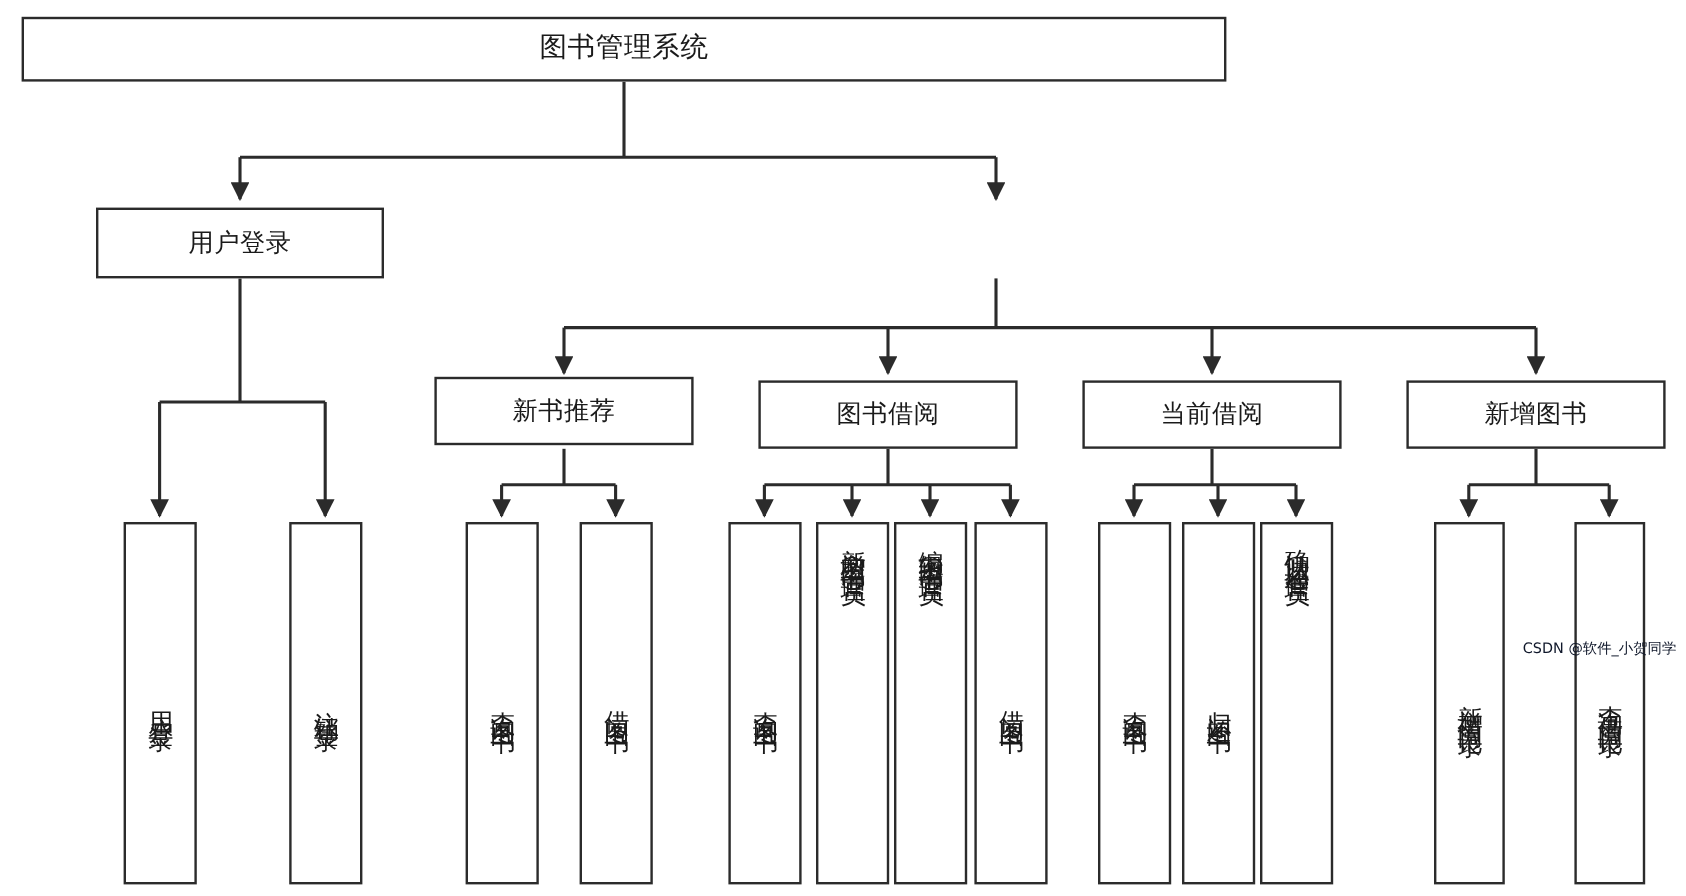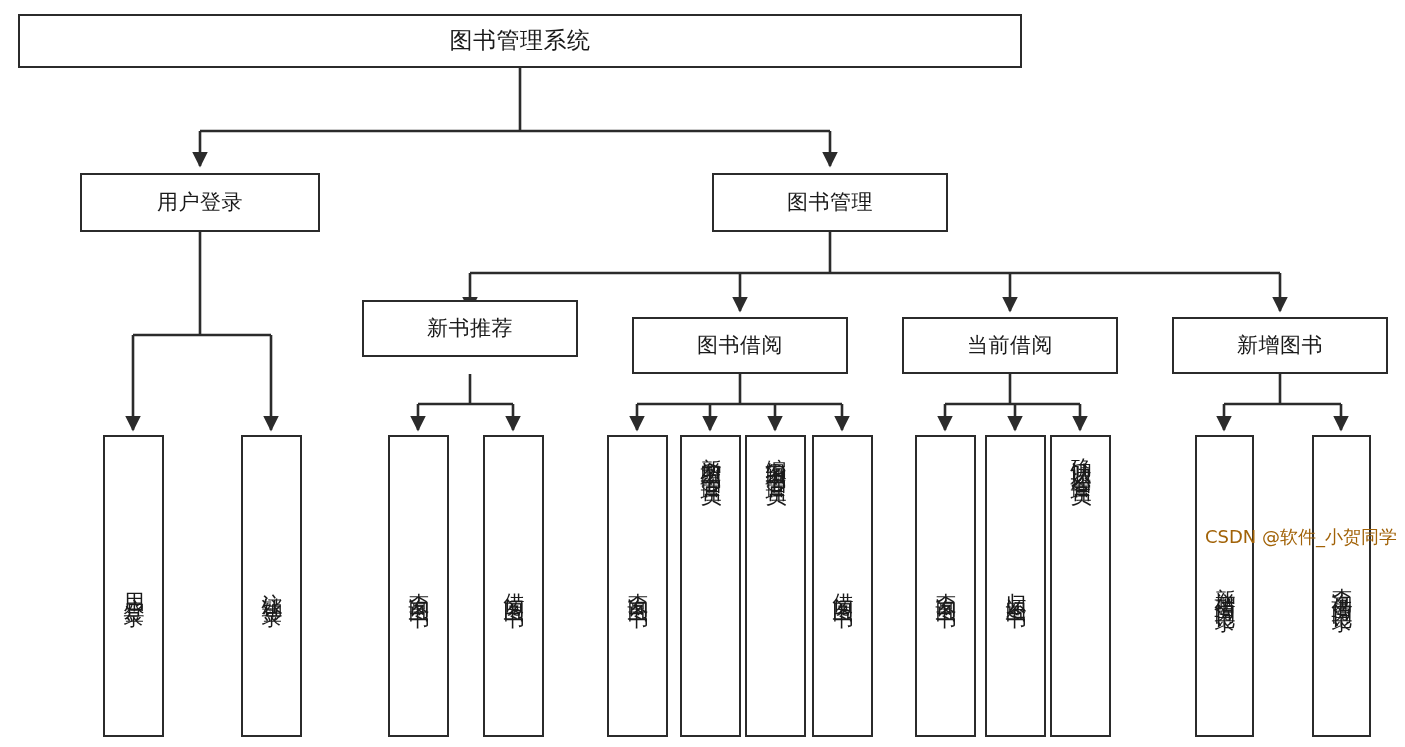--- a/index.html
+++ b/index.html
@@ -66,22 +66,22 @@
     align-items: center;
     padding-top: 0;
   }
   #root-node .label {
     font-size: 23px;
   }
   #watermark {
     position: absolute;
     right: 8px;
     bottom: 4px;
-    font-size: 18px;
-    color: #a16207;
+    font-size: 12px;
+    color: #0f172a;
     white-space: nowrap;
     user-select: none;
   }
 </style>
 </head>
 <body>
 
 <div id="diagram-root">
 
   <svg class="edges" viewBox="0 0 1405 747" xmlns="http://www.w3.org/2000/svg">
@@ -135,25 +135,22 @@
   </svg>
 
   <div class="node horizontal" id="root-node" style="left:18px; top:14px; width:1004px; height:54px;">
     <span class="label">图书管理系统</span>
   </div>
 
   <div class="node horizontal" style="left:80px; top:173px; width:240px; height:59px;">
     <span class="label">用户登录</span>
   </div>
 
-  <div class="node horizontal" style="left:712px; top:173px; width:236px; height:59px;">
-    <span class="label">图书管理</span>
-  </div>
-
-  <div class="node horizontal" style="left:362px; top:300px; width:216px; height:57px;">
+
+  <div class="node horizontal" style="left:362px; top:314px; width:216px; height:57px;">
     <span class="label">新书推荐</span>
   </div>
 
   <div class="node horizontal" style="left:632px; top:317px; width:216px; height:57px;">
     <span class="label">图书借阅</span>
   </div>
 
   <div class="node horizontal" style="left:902px; top:317px; width:216px; height:57px;text-align:center;">
     <span class="label">当前借阅</span>
   </div>

